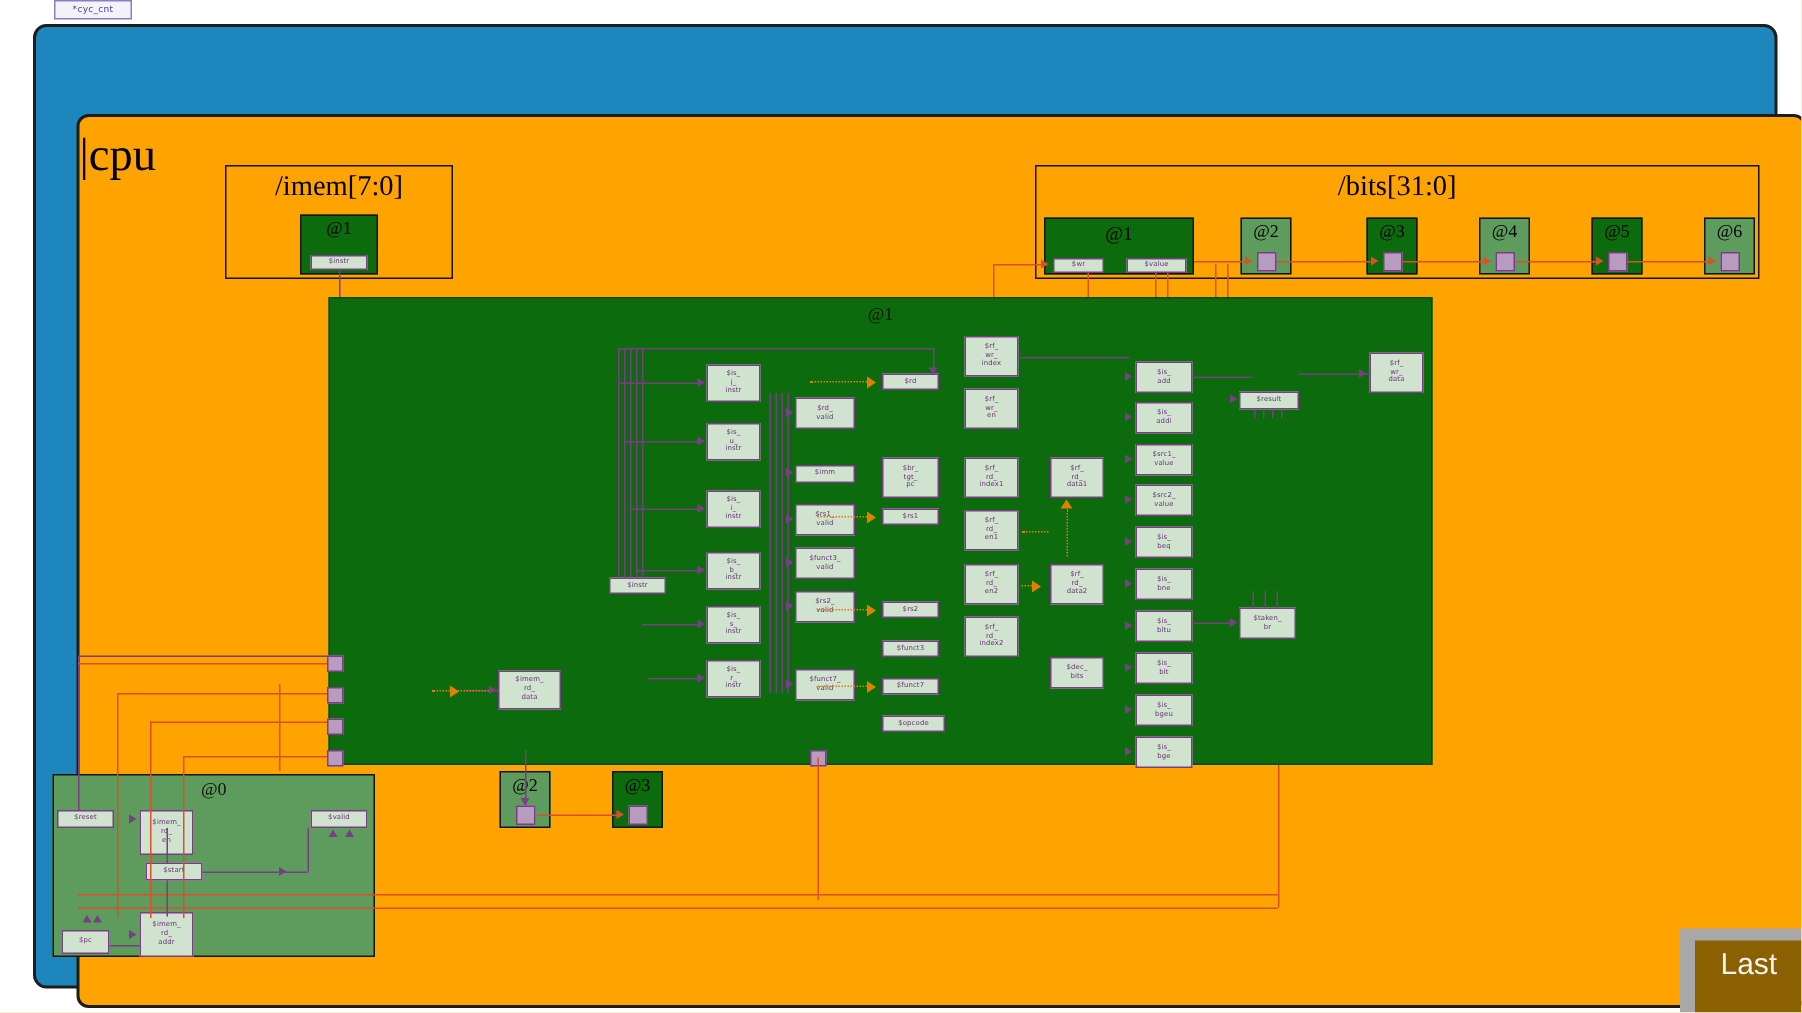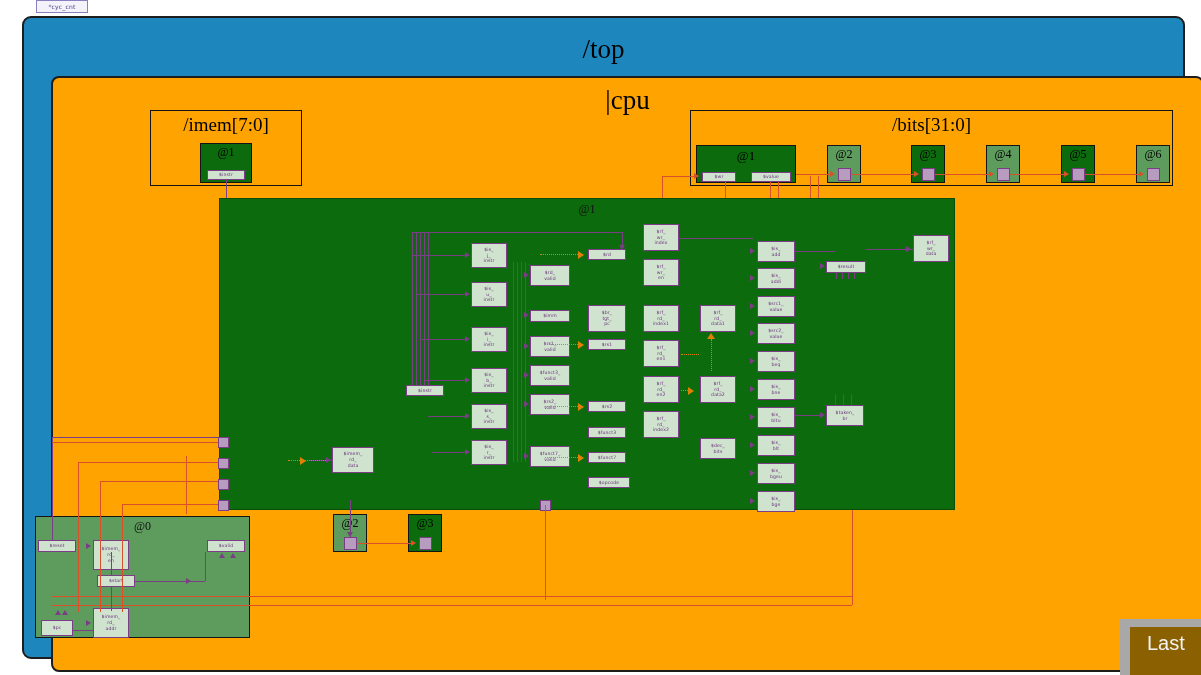--- a/index.html
+++ b/index.html
@@ -51,22 +51,22 @@
   .cpu-panel {
     position: absolute;
     left: 27px; top: 58px;
     width: 1153px; height: 596px;
     background: #ffa300;
     border: 2px solid #1d1d1d;
     border-radius: 8px;
   }
   .cpu-title {
     position: absolute; left: 0; top: 9px; width: 100%;
-    text-align: center;
-    font-size: 27px; color: #000; line-height: 1;
+    text-align: left;
+    font-size: 31px; color: #000; line-height: 1;
   }
 
   
   .scope {
     position: absolute;
     background: #ffa300;
     border: 1.5px solid #141414;
   }
   .scope > .scope-title {
     position: absolute; left: 0; top: 4px; width: 100%;
@@ -215,21 +215,20 @@
   }
 </style>
 </head>
 <body>
 
 <div id="stage">
 
   <div class="tab-label">*cyc_cnt</div>
 
   <div class="top-panel">
-    <div class="top-title">/top</div>
 
     <div class="cpu-panel">
       <div class="cpu-title">|cpu</div>
     </div>
   </div>
 
   <div class="scope" style="left:150px; top:110px; width:152px; height:76px;">
     <div class="scope-title">/imem[7:0]</div>
   </div>
   <div class="stage-blk dark" style="left:200px; top:143px; width:52px; height:40px;">

